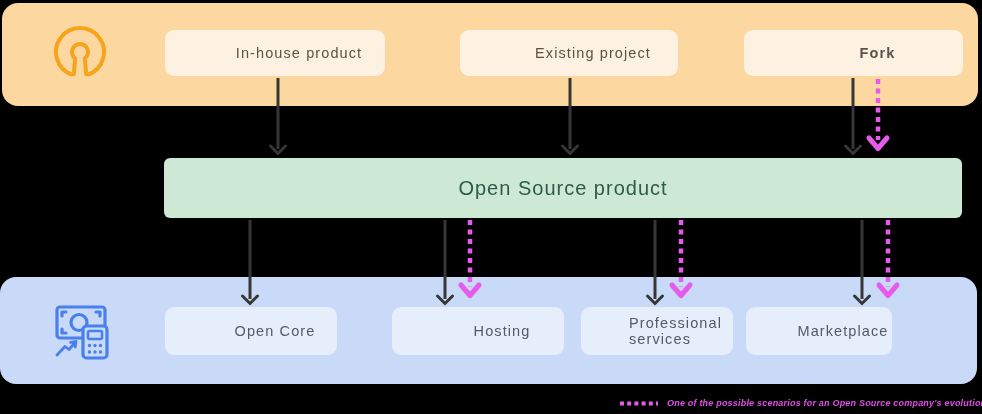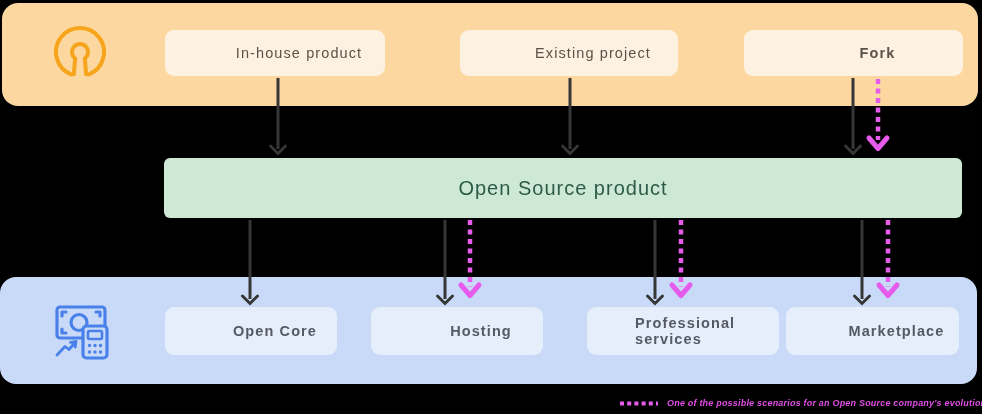--- a/index.html
+++ b/index.html
@@ -14,25 +14,25 @@
   .band-bottom{left:0px;top:277px;width:977px;height:107px;background:#C9DAF8;border-radius:16px;}
   .mid-label{font-size:20px;font-weight:500;color:#2E5C49;letter-spacing:1px;}
   .node{position:absolute;display:flex;align-items:center;justify-content:center;
     border-radius:9px;box-sizing:border-box;padding-left:48px;}
   .node-top{background:#FDF2E2;color:#5A5349;height:46px;top:30px;
     font-size:14.5px;font-weight:500;letter-spacing:1.1px;}
   .n-inhouse{left:165px;width:220px;}
   .n-existing{left:460px;width:218px;text-align:center;}
   .n-fork{left:744px;width:219px;font-weight:bold;}
   .node-bottom{background:#E6EEFC;color:#555A64;height:48px;top:307px;
-    font-size:14.5px;font-weight:700;letter-spacing:1.1px;}
+    font-size:14.5px;font-weight:400;letter-spacing:1.1px;}
   .n-opencore{left:165px;width:172px;}
-  .n-hosting{left:371px;width:172px;}
-  .n-services{left:581px;width:192px;margin-left:6px;}
-  .n-marketplace{left:786px;width:173px;align-items:center;}
+  .n-hosting{left:392px;width:172px;}
+  .n-services{left:581px;width:152px;}
+  .n-marketplace{left:746px;width:146px;align-items:center;}
   .icon-abs{position:absolute;}
   .arrow-layer{position:absolute;left:0;top:0;width:982px;height:414px;pointer-events:none;}
   .legend{position:absolute;left:620px;top:398px;display:flex;align-items:center;gap:9px;}
   .legend-text{font-size:9px;font-style:italic;font-weight:bold;color:#E04EE6;
     letter-spacing:0.2px;white-space:nowrap;}
 </style>
 </head>
 <body>
 
 <div class="canvas">

